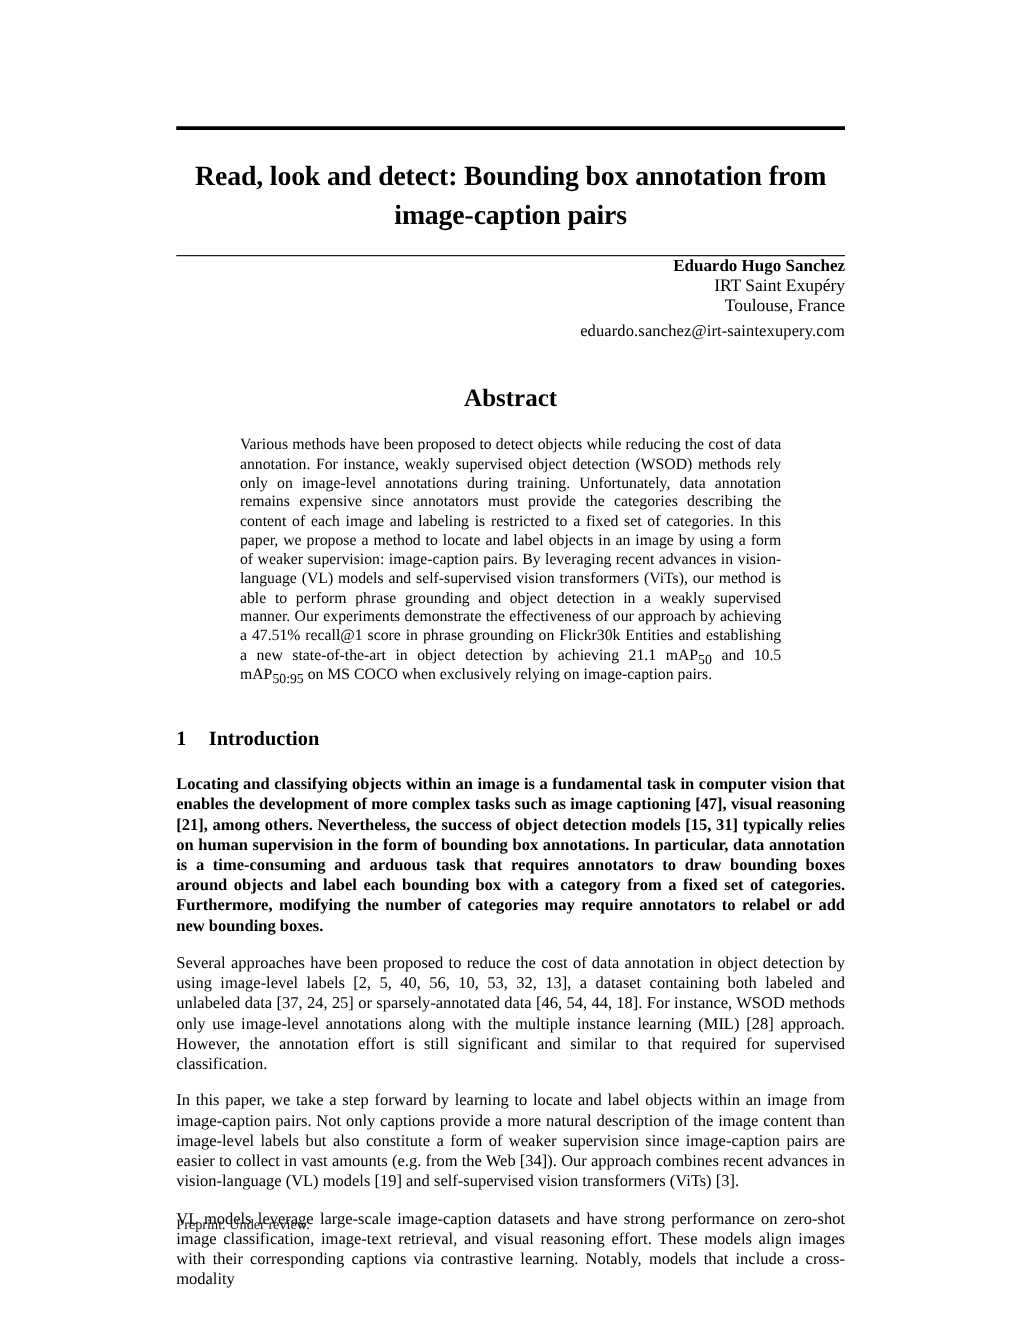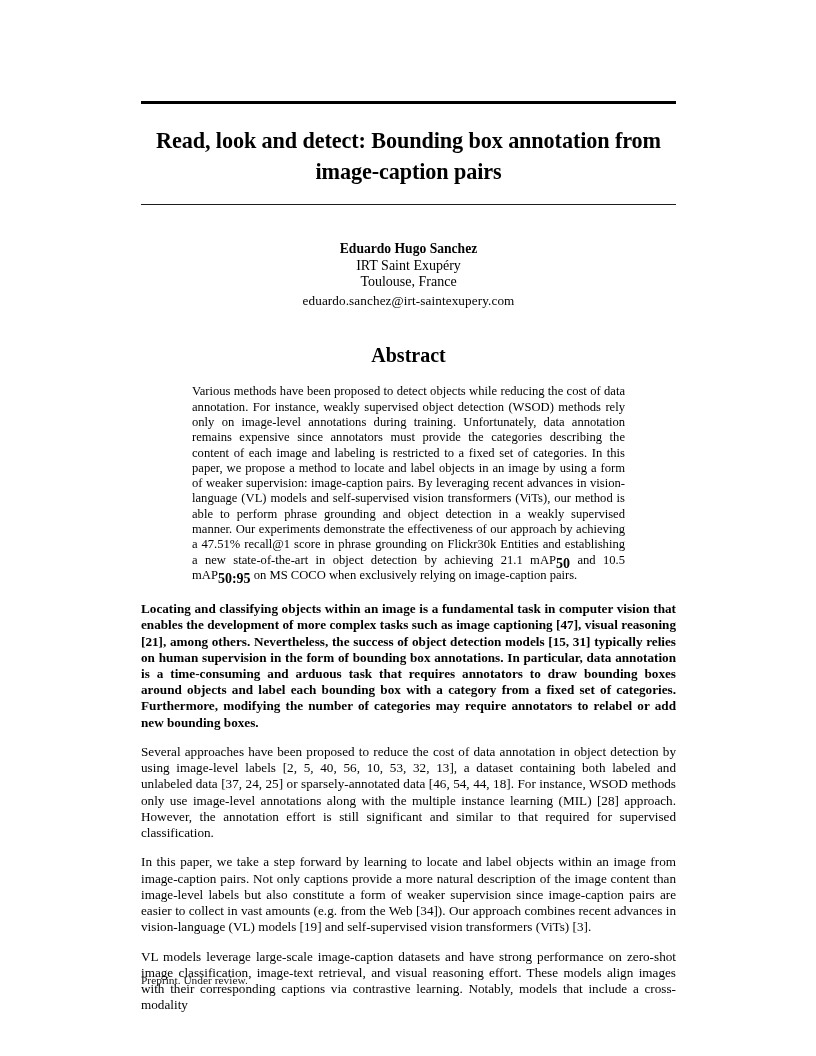--- a/index.html
+++ b/index.html
@@ -55,22 +55,21 @@
   .title {
     font-size: 22.2px;
     font-weight: bold;
     line-height: 31px;
     text-align: center;
     margin-top: 21px;
     letter-spacing: -0.1px;
   }
 
   .authorblock {
-    margin-top: 36px;
-    text-align: center;
+    text-align: right;
     line-height: 16.6px;
   }
   .author-name {
     font-size: 13.6px;
     font-weight: bold;
   }
   .author-affil,
   .author-place {
     font-size: 14px;
   }
@@ -111,24 +110,23 @@
     font-size: 13.2px;
     line-height: 16.2px;
     text-align: justify;
     text-justify: inter-word;
     margin-top: 12px;
     hyphens: none;
   }
   .body-par.first { margin-top: 18px; font-weight: bold; }
 
   sub {
-    font-size: 14px;
+    font-size: 11px;
     vertical-align: -0.28em;
     line-height: 0;
-    font-weight: bold;
   }
 
   .footer {
     position: absolute;
     left: 141px;
     top: 974px;
     font-size: 11.4px;
     color: #111;
     font-family: Liberation Serif, serif;
   }
@@ -154,20 +152,23 @@
     <div class="author-place">Toulouse, France</div>
     <div class="author-email">eduardo.sanchez@irt-saintexupery.com</div>
   </div>
 
   <div class="abstract-head">Abstract</div>
 
   <div class="abstract-body">
     <span>Various methods have been proposed to detect objects while reducing the cost of data annotation. For instance, weakly supervised object detection (WSOD) methods rely only on image-level annotations during training. Unfortunately, data annotation remains expensive since annotators must provide the categories describing the content of each image and labeling is restricted to a fixed set of categories. In this paper, we propose a method to locate and label objects in an image by using a form of weaker supervision: image-caption pairs. By leveraging recent advances in vision-language (VL) models and self-supervised vision transformers (ViTs), our method is able to perform phrase grounding and object detection in a weakly supervised manner. Our experiments demonstrate the effectiveness of our approach by achieving a 47.51% recall@1 score in phrase grounding on Flickr30k Entities and establishing a new state-of-the-art in object detection by achieving 21.1 mAP</span><sub>50</sub><span> and 10.5 mAP</span><sub>50:95</sub><span> on MS COCO when exclusively relying on image-caption pairs.</span>
   </div>
 
+  <div class="section-head">
+    <span class="secnum">1</span><span>Introduction</span>
+  </div>
 
   <p class="body-par first">Locating and classifying objects within an image is a fundamental task in computer vision that enables the development of more complex tasks such as image captioning [47], visual reasoning [21], among others. Nevertheless, the success of object detection models [15, 31] typically relies on human supervision in the form of bounding box annotations. In particular, data annotation is a time-consuming and arduous task that requires annotators to draw bounding boxes around objects and label each bounding box with a category from a fixed set of categories. Furthermore, modifying the number of categories may require annotators to relabel or add new bounding boxes.</p>
   <p class="body-par">Several approaches have been proposed to reduce the cost of data annotation in object detection by using image-level labels [2, 5, 40, 56, 10, 53, 32, 13], a dataset containing both labeled and unlabeled data [37, 24, 25] or sparsely-annotated data  [46, 54, 44, 18]. For instance, WSOD methods only use image-level annotations along with the multiple instance learning (MIL) [28] approach. However, the annotation effort is still significant and similar to that required for supervised classification.</p>
   <p class="body-par">In this paper, we take a step forward by learning to locate and label objects within an image from image-caption pairs. Not only captions provide a more natural description of the image content than image-level labels but also constitute a form of weaker supervision since image-caption pairs are easier to collect in vast amounts (e.g. from the Web [34]). Our approach combines recent advances in vision-language (VL) models [19] and self-supervised vision transformers (ViTs) [3].</p>
   <p class="body-par">VL models leverage large-scale image-caption datasets and have strong performance on zero-shot image classification, image-text retrieval, and visual reasoning effort. These models align images with their corresponding captions via contrastive learning. Notably, models that include a cross-modality</p>
 
 </div>
 
 <div class="footer">Preprint. Under review.</div>
 

